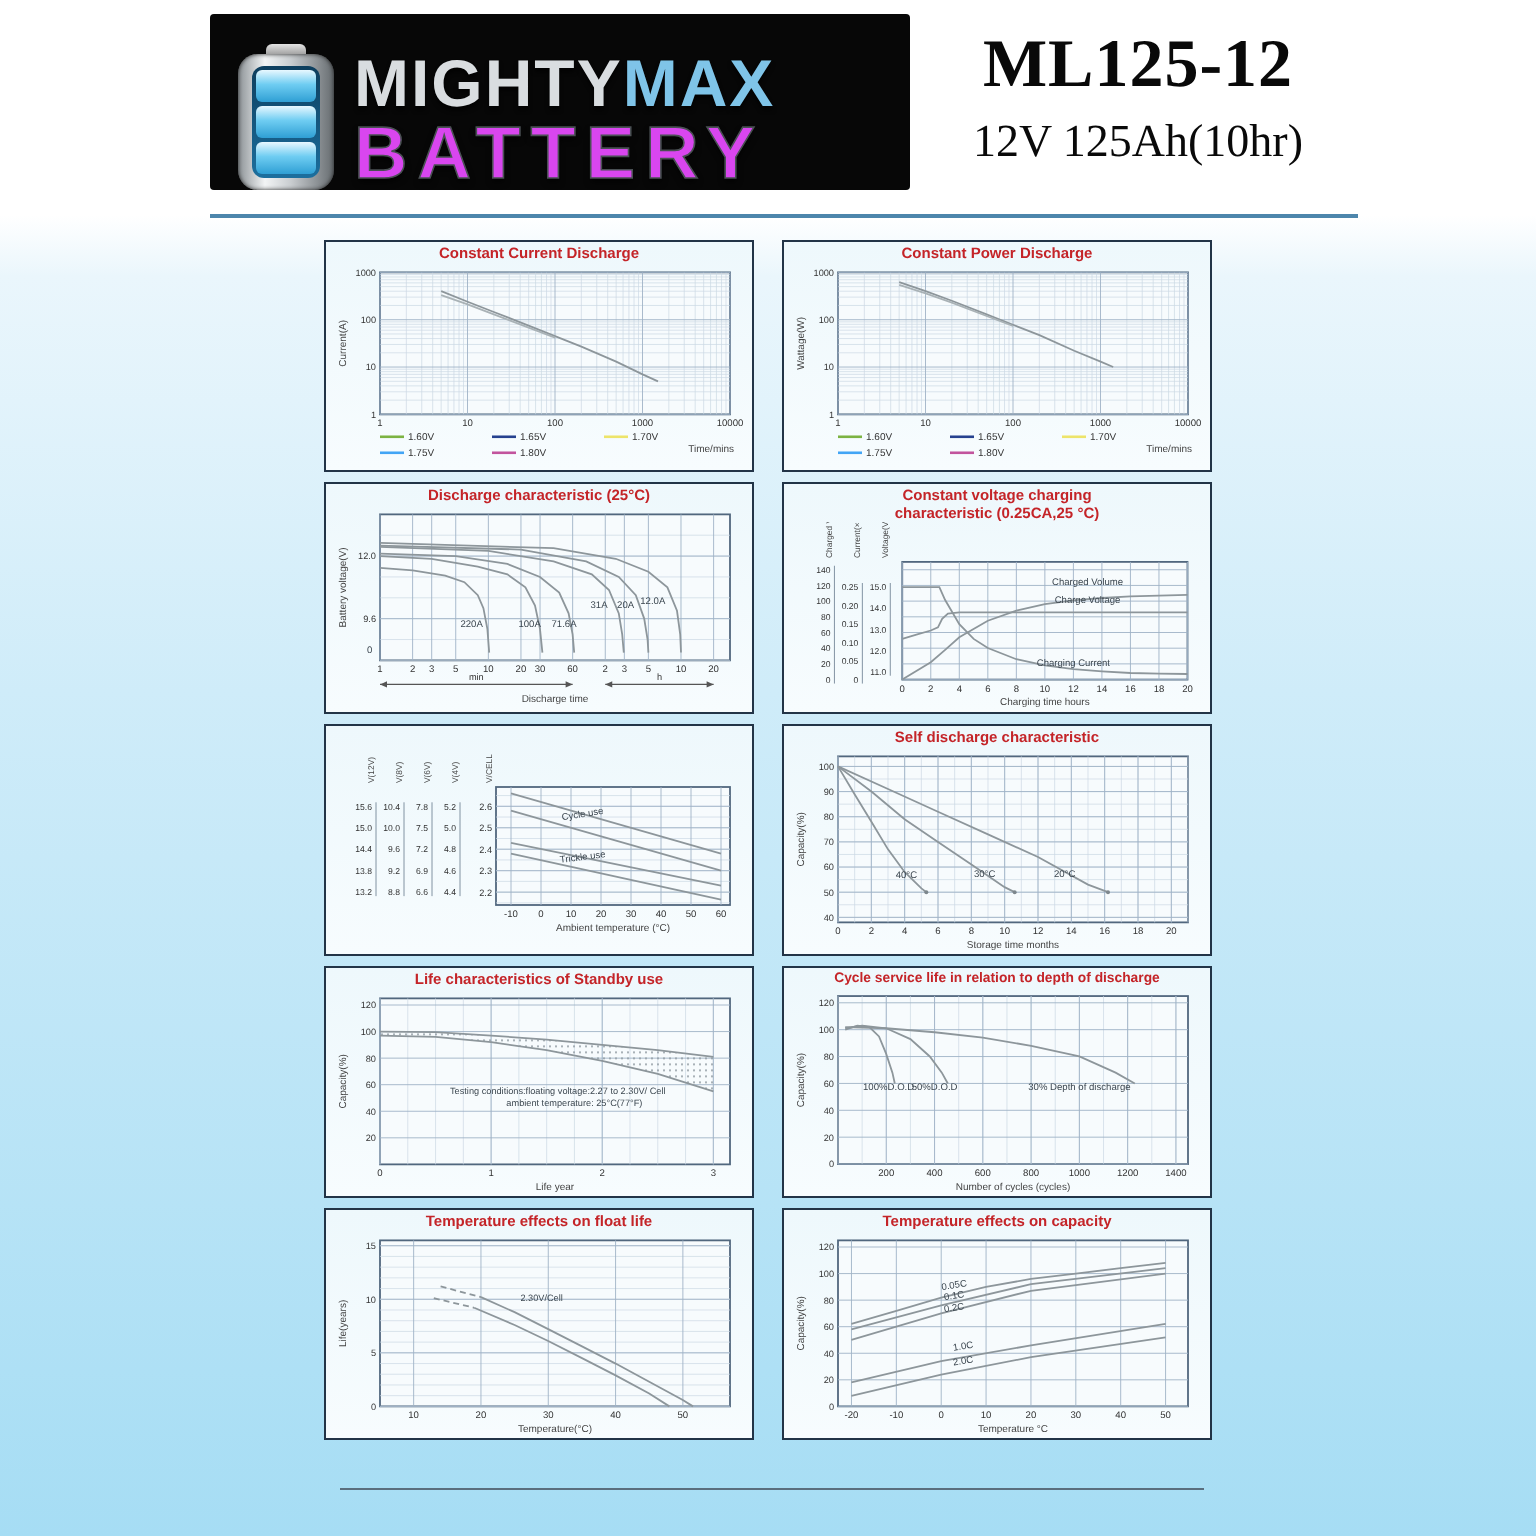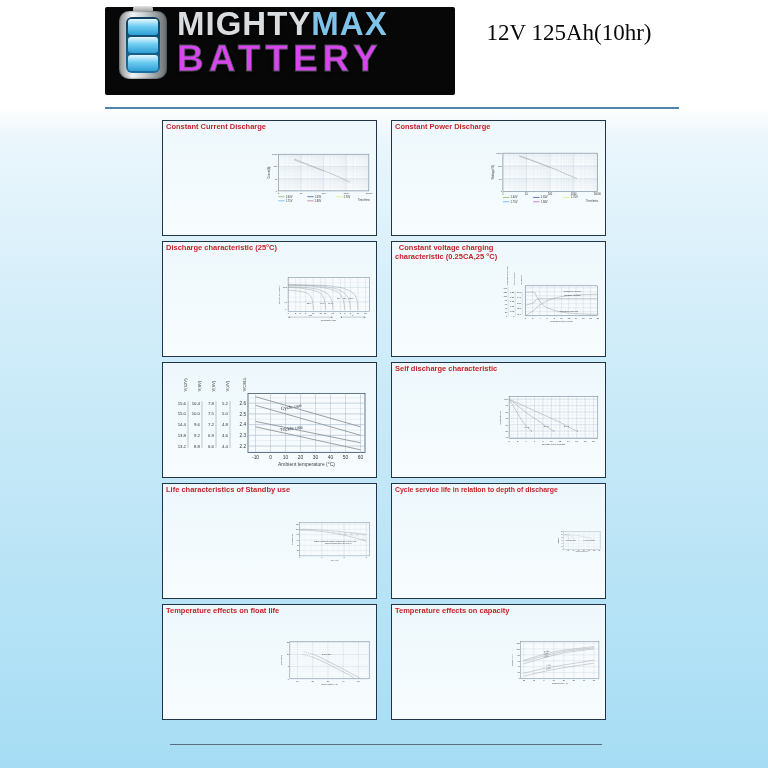--- a/index.html
+++ b/index.html
@@ -1,38 +1,38 @@
 <!DOCTYPE html>
 <html><head>
 <meta charset="utf-8">
 <style>
   html,body{margin:0;padding:0;background:#fff;}
   .page{position:relative;width:768px;height:768px;margin:0 auto;overflow:hidden;
         font-family:"Liberation Sans",sans-serif;
         background:linear-gradient(180deg,#ffffff 0%,#ffffff 14%,#eaf6fc 18%,#cfecf9 45%,#a6ddf4 100%);}
   
-  .logo-box{position:absolute;left:105px;top:7px;width:350px;height:88px;background:#070707;border-radius:2px;display:flex;align-items:flex-start;}
+  .logo-box{position:absolute;left:105px;top:7px;width:350px;height:88px;background:#070707;border-radius:2px;display:flex;align-items:flex-end;}
   .batt{position:relative;width:48px;height:68px;margin:4px 10px 0 14px;}
   .batt-cap{position:absolute;top:-5px;left:14px;width:20px;height:8px;border-radius:3px 3px 0 0;background:linear-gradient(180deg,#e4e4e4,#7d7d7d);}
   .batt-body{position:absolute;inset:0;border-radius:10px;background:linear-gradient(90deg,#8c9296,#f2f4f5 28%,#c9cdd0 55%,#666c70);box-shadow:inset 0 0 2px #222;}
   .batt-win{position:absolute;top:6px;bottom:6px;left:7px;right:7px;border-radius:6px;background:linear-gradient(180deg,#0d3e5e,#1c6f9e);padding:2px;display:flex;flex-direction:column;gap:2px;}
   .cell{flex:1;border-radius:3px;background:linear-gradient(180deg,#e8f8ff,#6fcdf2 45%,#2f9fd4);}
   .logo-text{line-height:1;}
   .brand-1{font-size:33px;font-weight:bold;letter-spacing:1px;color:#d9dde0;text-shadow:0 2px 2px rgba(0,0,0,.7);}
   .brand-1 .max{color:#7fc4e8;}
   .brand-2{font-size:37px;font-weight:bold;letter-spacing:5px;color:#d946ef;text-shadow:0 2px 3px rgba(0,0,0,.7);-webkit-text-stroke:0.8px #4a5054;}
   .model-block{position:absolute;left:462px;top:14px;width:214px;text-align:center;font-family:"Liberation Serif",serif;color:#090909;}
   .model-name{font-size:34px;font-weight:bold;letter-spacing:0.5px;}
   .model-spec{font-size:23px;margin-top:6px;}
   .header-rule{position:absolute;left:105px;top:107px;width:574px;height:2px;background:#4d86ac;}
   .bottom-rule{position:absolute;left:170px;top:744px;width:432px;height:1px;background:#5a6e7e;}
   
   .charts{position:absolute;left:162px;top:120px;width:444px;display:grid;grid-template-columns:215px 215px;grid-auto-rows:116px;column-gap:14px;row-gap:5px;}
   .card{box-sizing:border-box;margin:0;border:1.4px solid #223447;background:linear-gradient(180deg,#eef8fc,#f7fcfe);
-        display:flex;flex-direction:row;padding:2px 3px 1px 3px;}
+        display:flex;flex-direction:column;padding:2px 3px 1px 3px;}
   .card-title{color:#c42428;font-weight:bold;font-size:7.5px;text-align:center;line-height:1.15;white-space:pre-line;flex:0 0 auto;}
   .card:nth-child(8) .card-title{font-size:6.9px;}
   .svg-wrap{flex:1 1 auto;min-height:0;}
   .svg-wrap svg{display:block;width:100%;height:100%;}
 </style>
 </head>
 <body>
 
 <div class="page">
 
@@ -46,20 +46,21 @@
           <div class="cell"></div>
           <div class="cell"></div>
         </div>
       </div>
       <div class="logo-text">
         <div class="brand-1"><span>MIGHTY</span><span class="max">MAX</span></div>
         <div class="brand-2">BATTERY</div>
       </div>
     </div>
     <div class="model-block">
+      <div class="model-name">ML125-12</div>
       <div class="model-spec">12V 125Ah(10hr)</div>
     </div>
     <div class="header-rule"></div>
   </header>
 
   <main class="charts">
     <figure class="card">
       <figcaption class="card-title">Constant Current Discharge</figcaption>
       <div class="svg-wrap">
           <svg viewBox="0 0 207 102">

